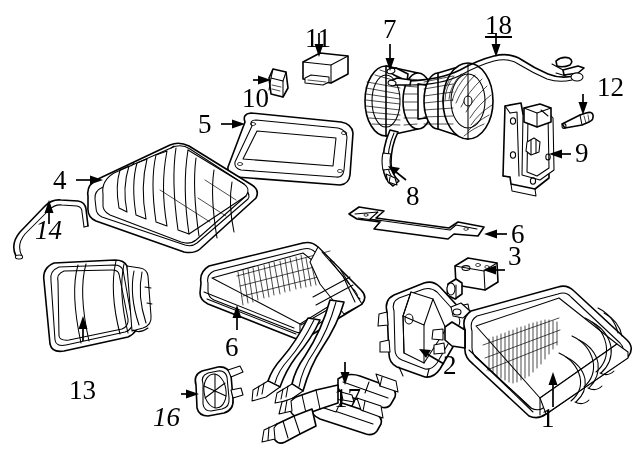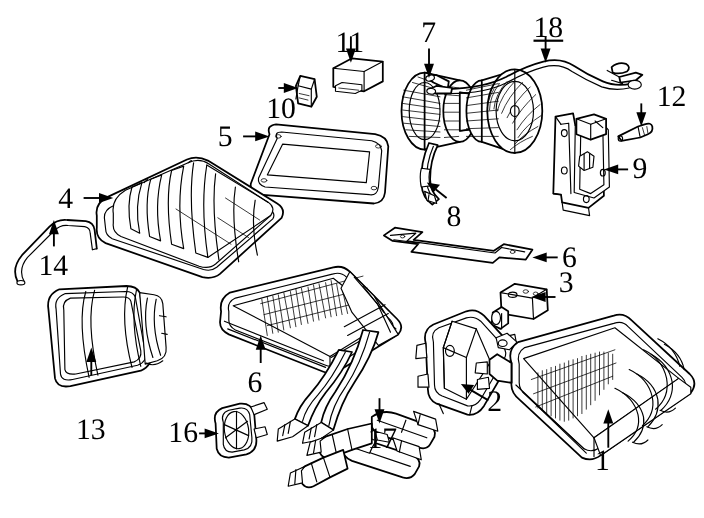--- a/index.html
+++ b/index.html
@@ -515,19 +515,19 @@
 <div class="callout-num" style="left:53px;  top:167px;">4</div>
 <div class="callout-num" style="left:198px; top:111px;">5</div>
 <div class="callout-num" style="left:511px; top:221px;">6</div>
 <div class="callout-num" style="left:383px; top:16px;">7</div>
 <div class="callout-num" style="left:406px; top:183px;">8</div>
 <div class="callout-num" style="left:575px; top:140px;">9</div>
 <div class="callout-num" style="left:242px; top:64px;margin-top:21px;">10</div>
 <div class="callout-num" style="left:305px; top:25px;">11</div>
 <div class="callout-num" style="left:573px; top:74px;margin-left:24px;">12</div>
 <div class="callout-num" style="left:69px;  top:345px;margin-top:32px;">13</div>
-<div class="callout-num" style="left:35px;  top:228px;">14</div>
+<div class="callout-num" style="left:35px;  top:217px;font-style:italic;">14</div>
 <div class="callout-num" style="left:225px; top:334px;">6</div>
-<div class="callout-num" style="left:153px; top:380px;">16</div>
+<div class="callout-num" style="left:153px; top:404px;font-style:italic;">16</div>
 <div class="callout-num" style="left:334px; top:343px;margin-top:42px;">17</div>
 <div class="callout-num" style="left:485px; top:12px;text-decoration:underline;">18</div>
 
 </div>
 
 </body></html>

